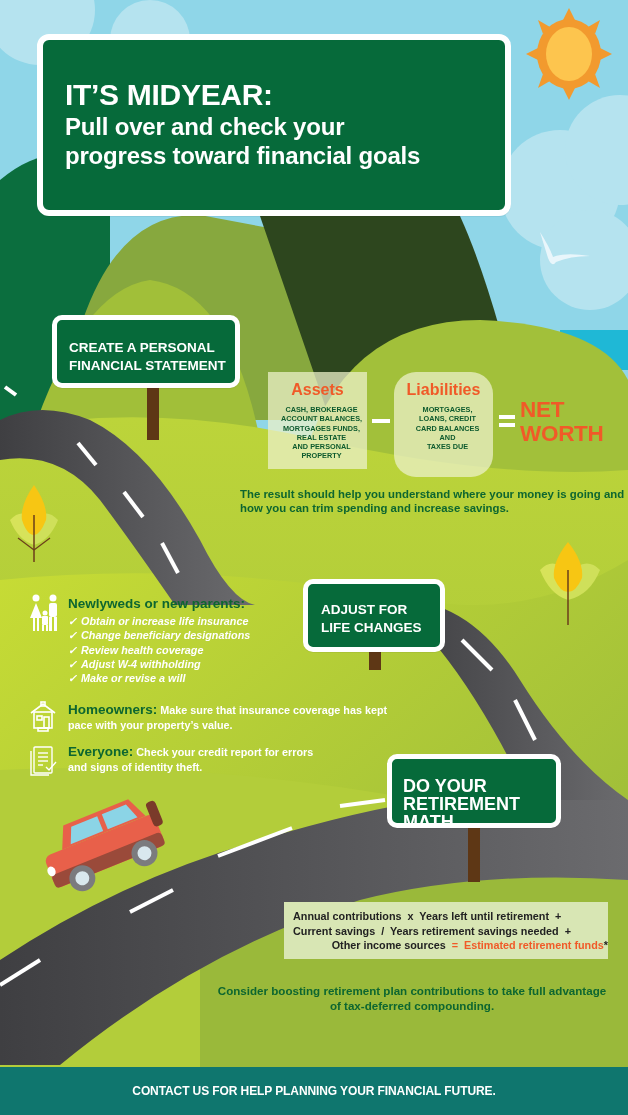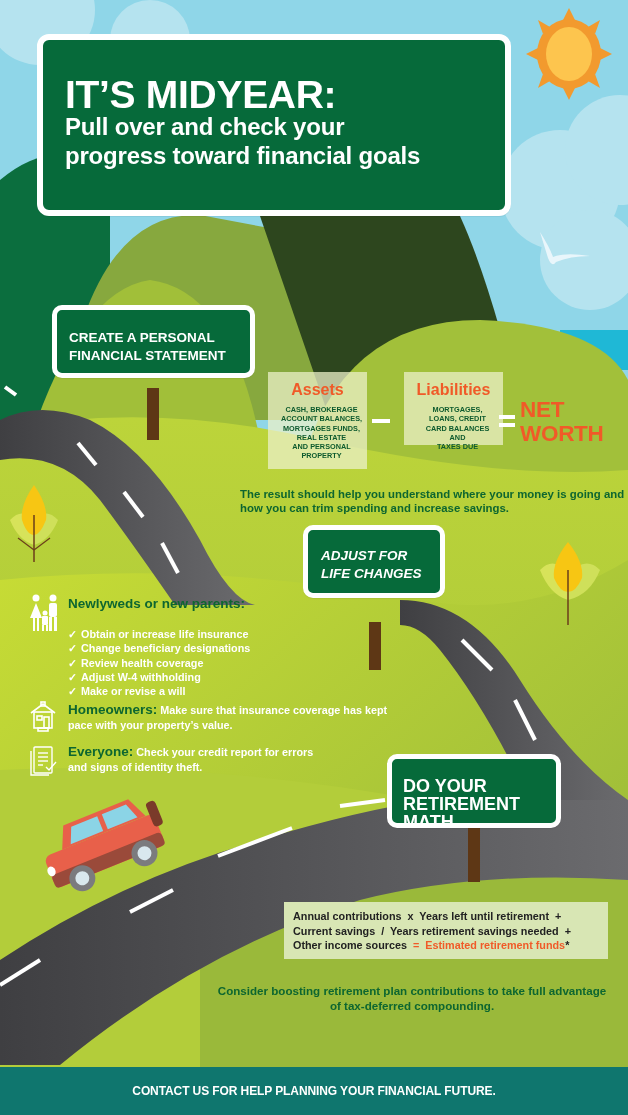--- a/index.html
+++ b/index.html
@@ -8,42 +8,42 @@
   .scene { position: absolute; left: 0; top: 0; width: 628px; height: 1115px; overflow: hidden; }
   .layer { position: absolute; left: 0; top: 0; }
 
   .sign {
     position: absolute; background: #066a3a; border: 5px solid #fff; border-radius: 10px;
     color: #fff; font-weight: bold; box-shadow: 0 1px 0 rgba(0,0,0,0.05);
   }
   .post { position: absolute; background: #5e3715; width: 12px; }
 
   .title-sign { left: 37px; top: 34px; width: 474px; height: 182px; border-width: 6px; border-radius: 12px; padding: 38px 0 0 22px; }
-  .title-sign .t1 { font-size: 39px; line-height: 34px; letter-spacing: -0.3px; }
+  .title-sign .t1 { font-size: 30px; line-height: 34px; letter-spacing: -0.3px; }
   .title-sign .t2 { font-size: 24px; line-height: 29px; letter-spacing: -0.2px; }
 
-  .sign-1 { left: 52px; top: 305px; width: 203px; height: 73px; padding: 19px 0 0 12px; font-size: 13.5px; line-height: 18px; }
-  .sign-2 { left: 303px; top: 525px; width: 142px; height: 73px; padding: 17px 0 0 13px; font-size: 13.5px; line-height: 18px; font-style: italic; }
+  .sign-1 { left: 52px; top: 315px; width: 188px; height: 73px; padding: 19px 0 0 12px; font-size: 13.5px; line-height: 18px; }
+  .sign-2 { left: 303px; top: 579px; width: 142px; height: 73px; padding: 17px 0 0 13px; font-size: 13.5px; line-height: 18px; }
   .sign-3 { left: 387px; top: 754px; width: 174px; height: 74px; padding: 18px 0 0 11px; font-size: 18px; line-height: 18px; }
 
   .box { position: absolute; background: rgba(235,240,200,0.75); text-align: center; }
   .box .h { color: #f05a28; font-weight: bold; font-size: 16px; line-height: 20px; margin-top: 8px; }
   .box .b { color: #0d5a2e; font-weight: bold; font-size: 7.3px; line-height: 9.3px; margin-top: 5px; padding-left: 8px; }
   .assets { left: 268px; top: 372px; width: 99px; height: 97px; }
-  .liabs { left: 404px; top: 372px; width: 99px; height: 73px; }
+  .liabs { left: 394px; top: 372px; width: 99px; height: 105px; border-radius: 22px; }
   .minus { position: absolute; left: 372px; top: 419px; width: 18px; height: 4px; background: #fff; }
   .eq { position: absolute; left: 499px; top: 415px; width: 16px; height: 12px; border-top: 4px solid #fff; border-bottom: 4px solid #fff; }
   .net { position: absolute; left: 520px; top: 398px; color: #f05a28; font-weight: bold; font-size: 22.5px; line-height: 24px; letter-spacing: -0.3px; }
 
   .green-text { position: absolute; color: #0d6630; font-weight: bold; }
   .result-text { left: 240px; top: 487px; width: 390px; font-size: 11.4px; line-height: 14px; }
 
   .life { position: absolute; left: 68px; top: 596px; }
   .life .head { color: #0d6630; font-weight: bold; font-size: 13.5px; line-height: 16px; }
-  .life ul { list-style: none; margin-top: 15px; }
+  .life ul { list-style: none; margin-top: 2px; font-style: italic; }
   .life li { color: #fff; font-weight: bold; font-size: 10.8px; line-height: 14.3px; }
   .life li .chk { margin-right: 4px; }
 
   .para { position: absolute; color: #fff; font-weight: bold; font-size: 10.8px; line-height: 15px; }
   .para .lbl { color: #0d6630; font-size: 13.5px; }
   .home-para { left: 68px; top: 702px; width: 320px; }
   .every-para { left: 68px; top: 744px; width: 260px; }
 
   .formula { position: absolute; left: 284px; top: 902px; width: 324px; height: 57px; background: #d8e6b4; padding: 7px 0 0 9px; font-weight: bold; font-size: 10.8px; line-height: 14.5px; color: #222; }
   .formula .or { color: #f05a28; }
@@ -275,19 +275,19 @@
 
   <div class="post" style="left:468px; top:828px; height:54px;"></div>
   <div class="sign sign-3">
     <div>DO YOUR</div>
     <div>RETIREMENT MATH</div>
   </div>
 
   <div class="formula">
     <div style="white-space:pre;">Annual contributions  x  Years left until retirement  +</div>
     <div style="white-space:pre;">Current savings  /  Years retirement savings needed  +</div>
-    <div style="white-space:pre;"><span>Other income sources  </span><span class="or">=  Estimated retirement funds</span><span>*</span></div>
+    <div style="white-space:pre;text-align:right;"><span>Other income sources  </span><span class="or">=  Estimated retirement funds</span><span>*</span></div>
   </div>
 
   <div class="green-text consider">Consider boosting retirement plan contributions to take full advantage of tax-deferred compounding.</div>
 
   <div class="cta">CONTACT US FOR HELP PLANNING YOUR FINANCIAL FUTURE.</div>
 </div>
 
 </body></html>

